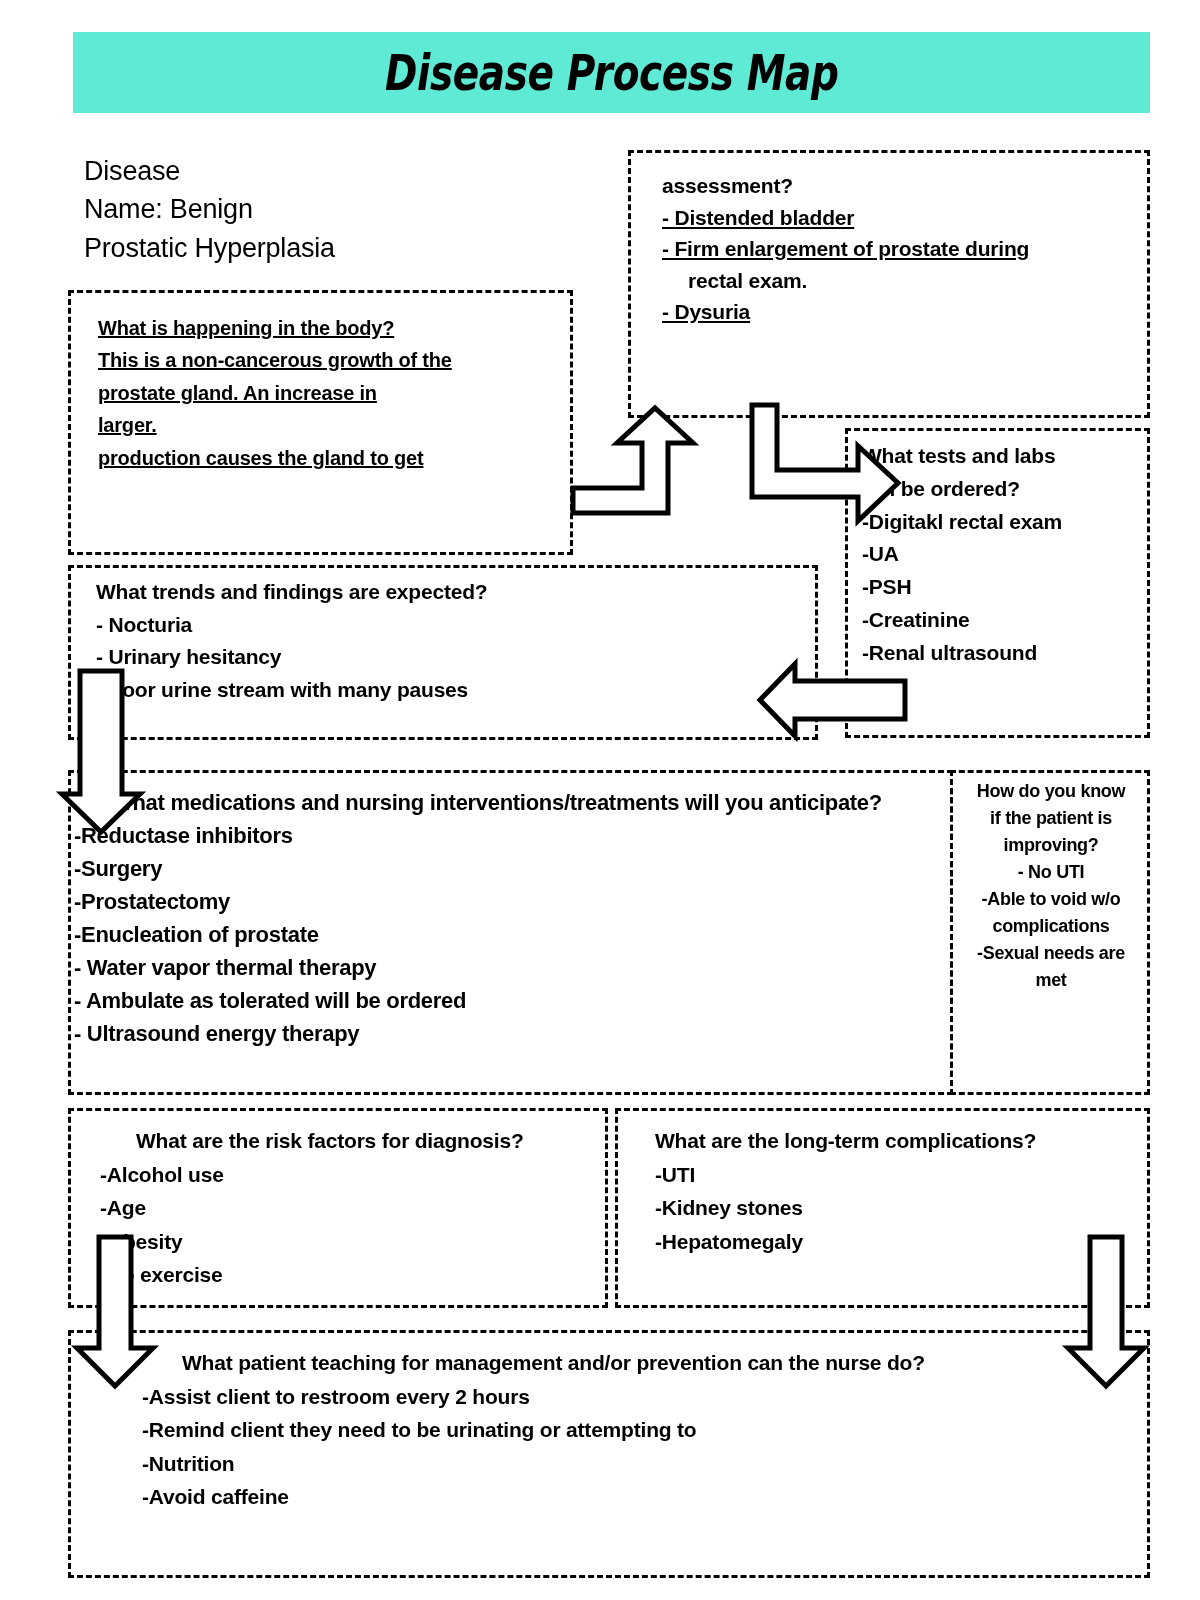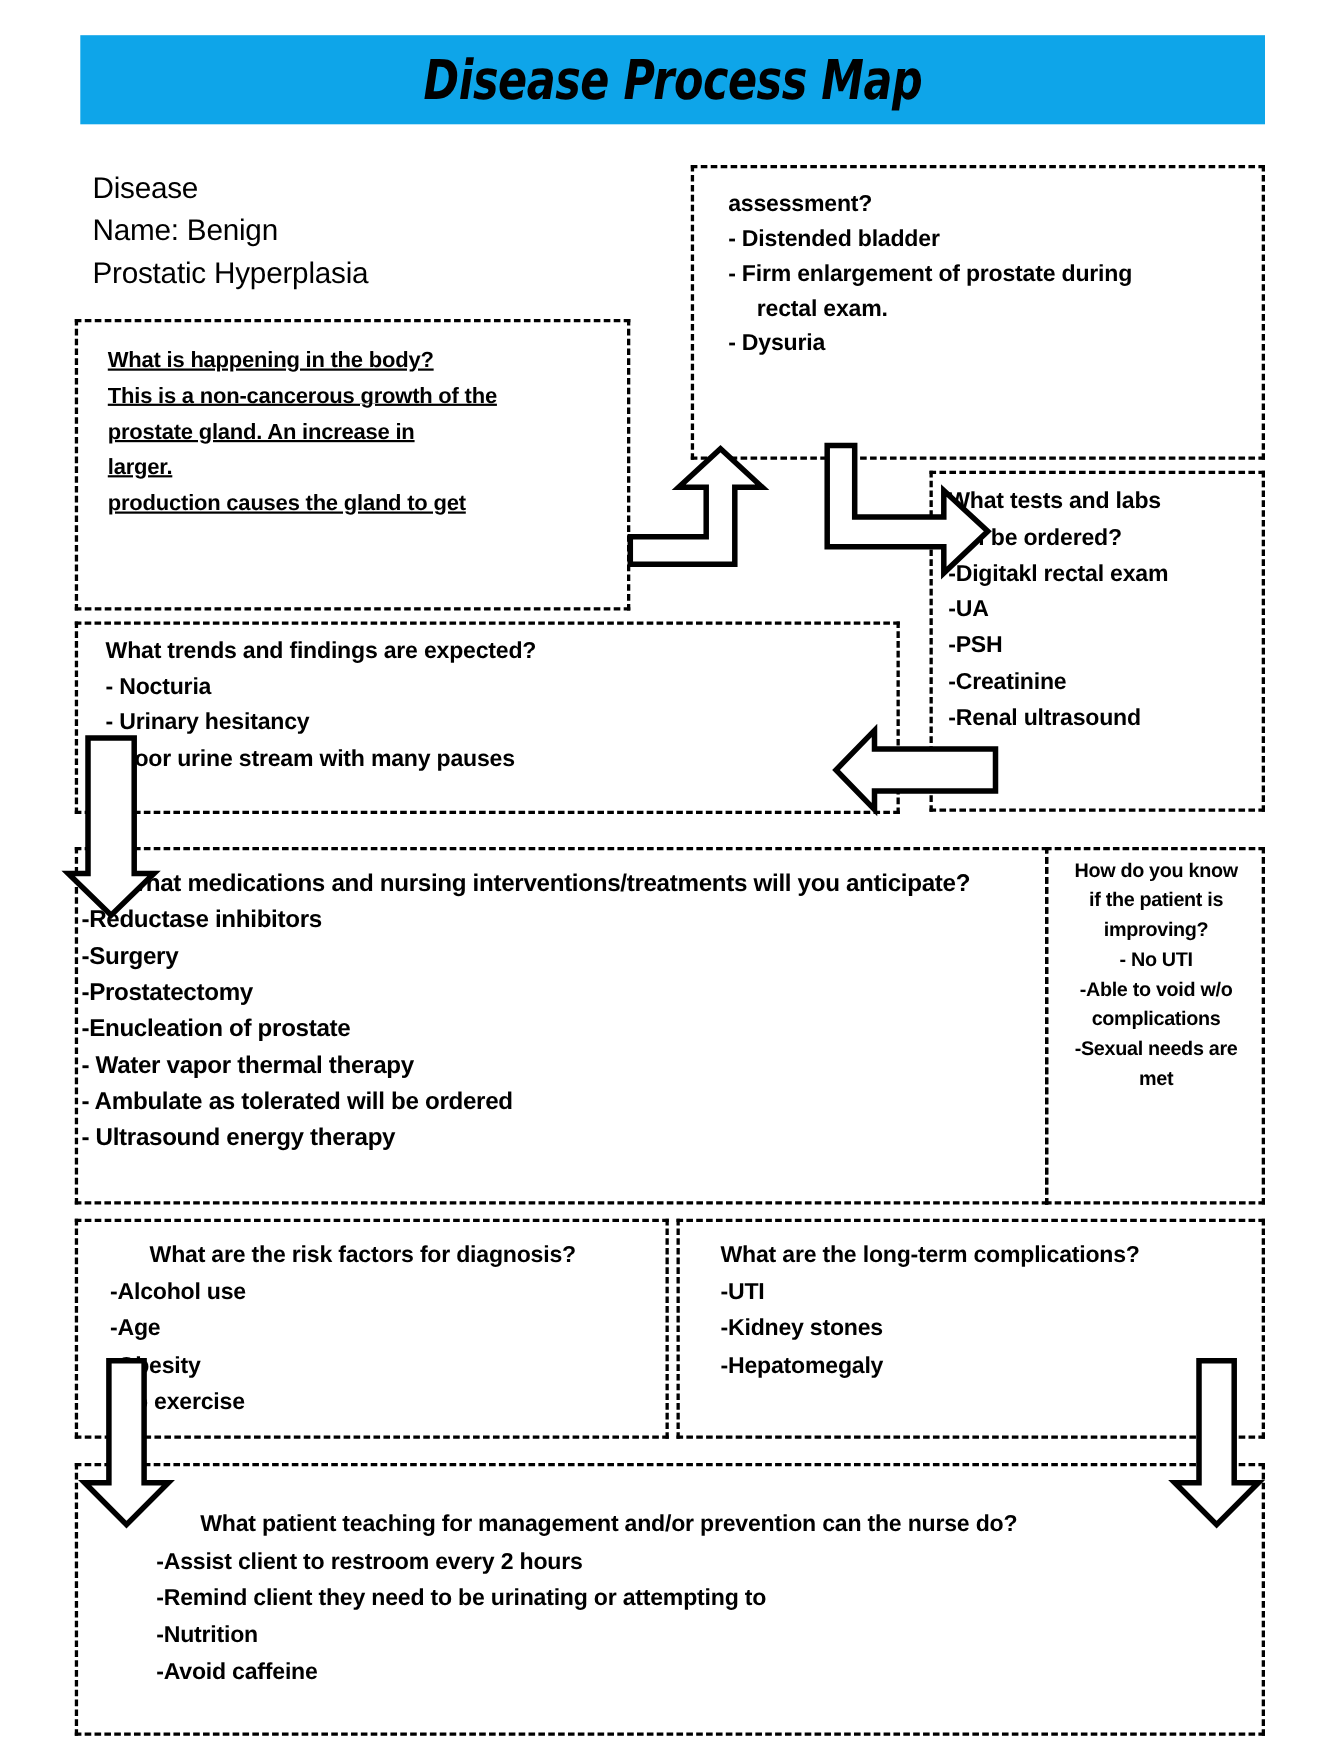--- a/index.html
+++ b/index.html
@@ -20,21 +20,21 @@
     background: #ffffff;
   }
 
   
   #title-banner {
     position: absolute;
     left: 73px;
     top: 32px;
     width: 1077px;
     height: 81px;
-    background: #0ea5e9;
+    background: #5eead4;
     display: flex;
     align-items: center;
     justify-content: center;
   }
   #title-text {
     font-family: "DejaVu Sans", sans-serif;
     font-weight: bold;
     font-style: italic;
     font-size: 50px;
     letter-spacing: -0.5px;
@@ -90,20 +90,21 @@
     left: 628px; top: 150px; width: 522px; height: 268px;
   }
   #box-assessment-text {
     left: 662px; top: 170px; width: 480px;
     font-size: 21px; font-weight: bold; line-height: 1.5;
     letter-spacing: -0.2px;
   }
   #box-assessment-text .bullet {
     padding-left: 26px;
     text-indent: -26px;
+    text-decoration: underline;
   }
 
   
   #box-tests {
     left: 845px; top: 428px; width: 305px; height: 310px;
   }
   #box-tests-text {
     left: 862px; top: 440px; width: 290px;
     font-size: 21px; font-weight: bold; line-height: 1.56;
     letter-spacing: -0.2px;
@@ -170,21 +171,21 @@
 
   
   #box-teaching {
     left: 68px; top: 1330px; width: 1082px; height: 248px;
   }
   #box-teaching-text {
     left: 86px; top: 1346px; width: 1060px;
     font-size: 21px; font-weight: bold; line-height: 1.6;
     letter-spacing: -0.2px;
   }
-  #box-teaching-text .q { padding-left: 96px; margin-top: 23px; }
+  #box-teaching-text .q { padding-left: 96px; }
   #box-teaching-text .item { padding-left: 56px; }
 
   
   #arrows {
     position: absolute;
     left: 0; top: 0;
     width: 1200px; height: 1600px;
     pointer-events: none;
   }
   #arrows polygon, #arrows path {

